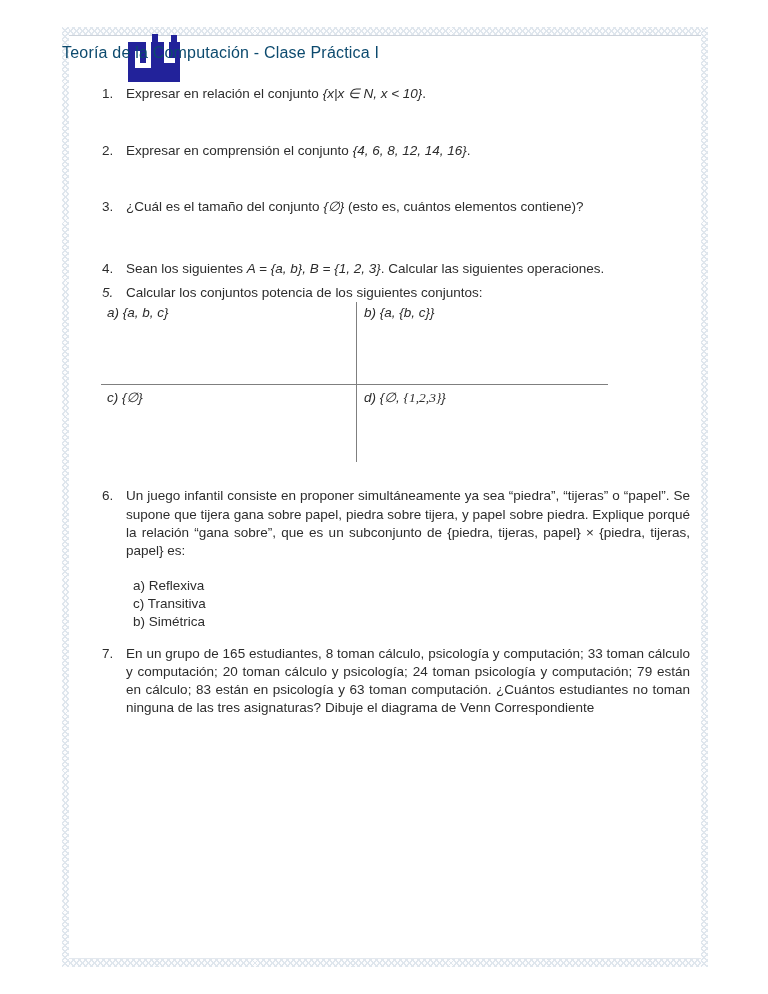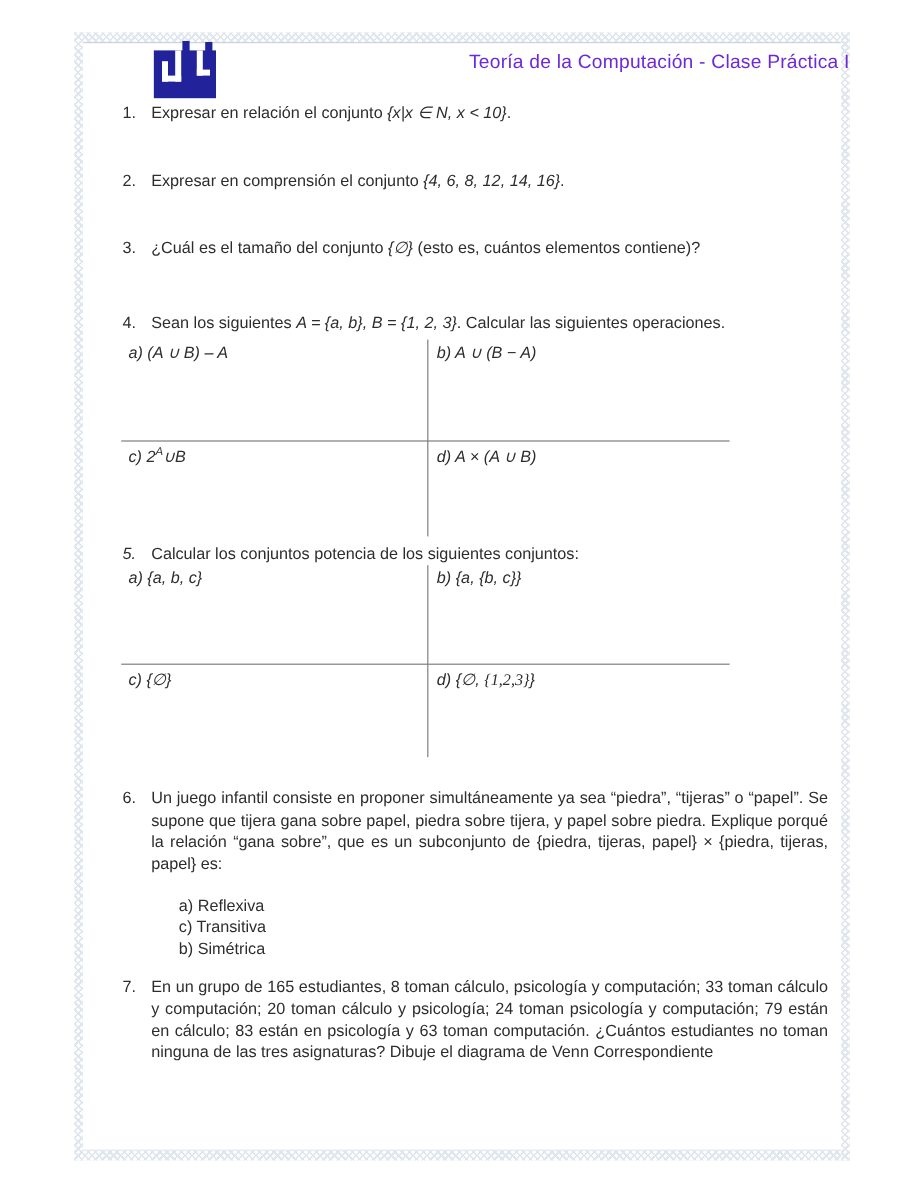--- a/index.html
+++ b/index.html
@@ -19,22 +19,22 @@
   .strip.top    { left:62px; top:27px;  width:646px; height:9px; border-bottom:1px solid #cdd3db; }
   .strip.bottom { left:62px; top:958px; width:646px; height:9px; border-top:1px solid #e3e8ee; }
   .strip.left   { left:62px;  top:27px; width:7px; height:940px; }
   .strip.right  { left:701px; top:27px; width:7px; height:940px; }
 
   .content { position:absolute; left:62px; top:27px; width:646px; height:940px; }
 
   
   .logo { position:absolute; left:66px; top:7px; width:52px; height:48px; }
   .title {
-    position:absolute; left:0; right:0; top:17px; text-align:right;
-    font-size:16px; color:#6d28d9; letter-spacing:.2px;
+    position:absolute; left:0; right:0; top:17px; text-align:left;
+    font-size:16px; color:#0c4a6e; letter-spacing:.2px;
   }
 
   
   .exercises { position:absolute; left:40px; right:18px; top:58px; font-size:13.5px; line-height:18.3px; }
   .ex { display:flex; }
   .ex-num { flex:none; width:24px; }
   .ex-body { flex:1 1 auto; }
   .just { text-align:justify; }
   .math { font-style:italic; }
   .ital { font-style:italic; }
@@ -57,21 +57,21 @@
   .grid5 .hline { top:82px; }
   .cell { position:absolute; font-style:italic; white-space:nowrap; }
   .cell.a { left:6px;  top:2px; }
   .cell.b { left:263px; top:2px; }
   .grid4 .cell.c { left:6px;  top:89px; }
   .grid4 .cell.d { left:263px; top:89px; }
   .grid5 .cell.c { left:6px;  top:87px; }
   .grid5 .cell.d { left:263px; top:87px; }
   sup.powA { font-size:9.5px; vertical-align:super; line-height:0; }
 
-  .options { margin-top:16px; padding-left:7px;margin-left:16px; }
+  .options { margin-top:16px; padding-left:7px; }
   .options div { line-height:18.3px; }
 
   
   .footer {
     position:absolute; left:71px; right:66px; top:913px;
     font-size:12.5px; line-height:18px; font-style:italic; color:#3d6fae;
   }
   .footer .row2 { display:flex; justify-content:space-between; }
 </style>
 </head>
@@ -112,28 +112,20 @@
 
       <div class="ex m-ex3">
         <span class="ex-num">3.</span>
         <span class="ex-body"><span>¿Cuál es el tamaño del conjunto </span><span class="math">{∅}</span><span> (esto es, cuántos elementos contiene)?</span></span>
       </div>
 
       <div class="ex m-ex4">
         <span class="ex-num">4.</span>
         <span class="ex-body"><span>Sean los siguientes </span><span class="math">A = {a, b}, B = {1, 2, 3}</span><span>. Calcular las siguientes operaciones.</span></span>
       </div>
-      <div class="grid grid4">
-        <div class="vline"></div>
-        <div class="hline"></div>
-        <div class="cell a">a) (A ∪ B) – A</div>
-        <div class="cell b">b) A ∪ (B − A)</div>
-        <div class="cell c"><span>c) 2</span><sup class="powA">A</sup><span>∪B</span></div>
-        <div class="cell d">d) A × (A ∪ B)</div>
-      </div>
 
       <div class="ex m-ex5">
         <span class="ex-num ital">5.</span>
         <span class="ex-body">Calcular los conjuntos potencia de los siguientes conjuntos:</span>
       </div>
       <div class="grid grid5">
         <div class="vline"></div>
         <div class="hline"></div>
         <div class="cell a">a) {a, b, c}</div>
         <div class="cell b">b) {a, {b, c}}</div>

